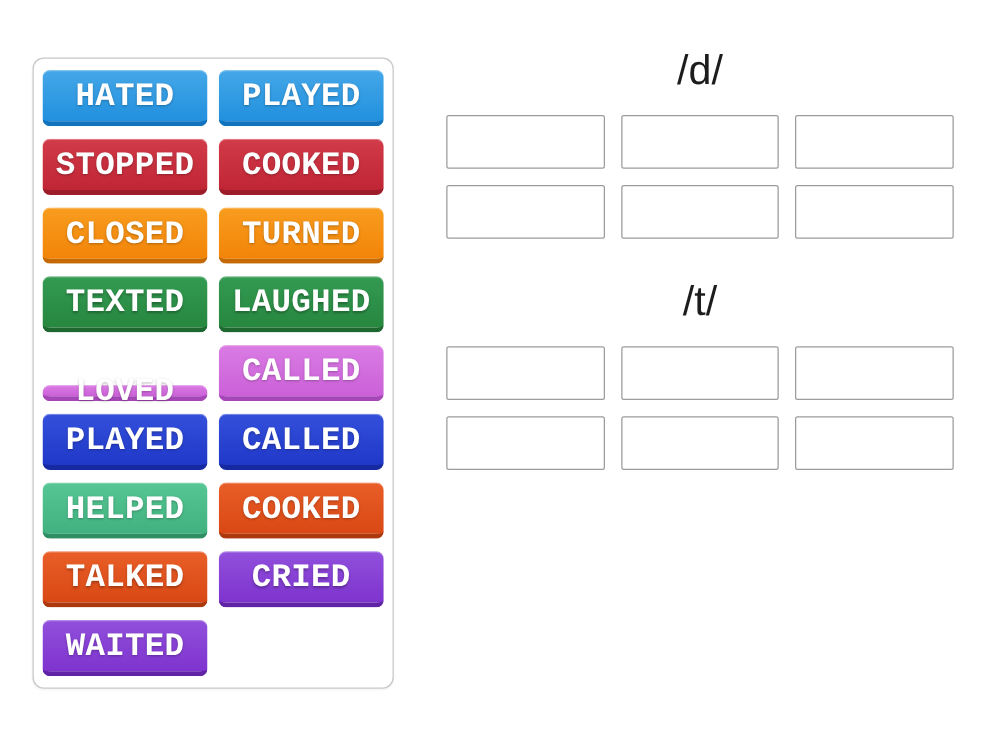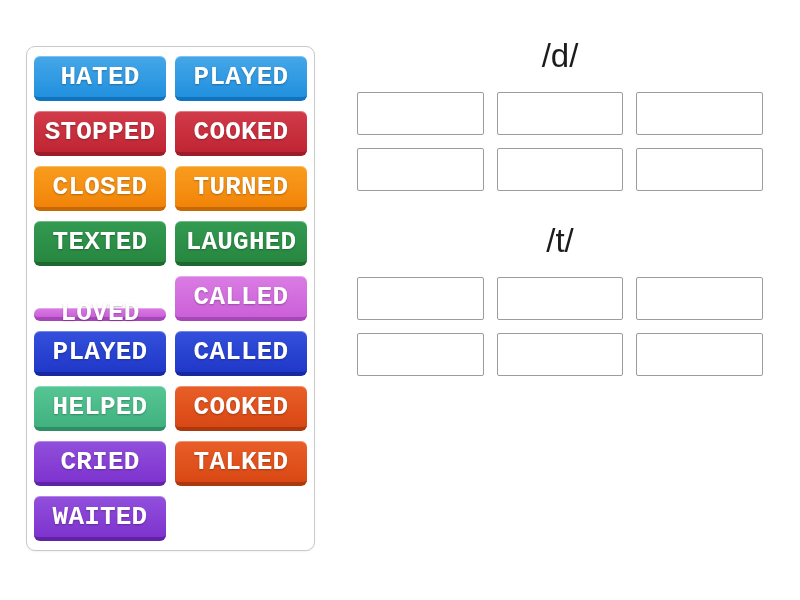--- a/index.html
+++ b/index.html
@@ -83,22 +83,22 @@
   <div class="tile" style="background: linear-gradient(rgb(248, 157, 31), rgb(242, 132, 8)); border-bottom: 4px solid rgb(197, 105, 5);">CLOSED</div>
   <div class="tile" style="background: linear-gradient(rgb(248, 157, 31), rgb(242, 132, 8)); border-bottom: 4px solid rgb(197, 105, 5);">TURNED</div>
   <div class="tile" style="background: linear-gradient(rgb(51, 154, 82), rgb(39, 135, 63)); border-bottom: 4px solid rgb(28, 104, 48);">TEXTED</div>
   <div class="tile" style="background: linear-gradient(rgb(51, 154, 82), rgb(39, 135, 63)); border-bottom: 4px solid rgb(28, 104, 48);">LAUGHED</div>
   <div class="tile" style="background: linear-gradient(rgb(218, 124, 228), rgb(203, 96, 216)); border-bottom: 4px solid rgb(166, 71, 184); margin-top: 32px;">LOVED</div>
   <div class="tile" style="background: linear-gradient(rgb(218, 124, 228), rgb(203, 96, 216)); border-bottom: 4px solid rgb(166, 71, 184);">CALLED</div>
   <div class="tile" style="background: linear-gradient(rgb(51, 80, 219), rgb(32, 56, 200)); border-bottom: 4px solid rgb(22, 41, 160);">PLAYED</div>
   <div class="tile" style="background: linear-gradient(rgb(51, 80, 219), rgb(32, 56, 200)); border-bottom: 4px solid rgb(22, 41, 160);">CALLED</div>
   <div class="tile" style="background: linear-gradient(rgb(85, 198, 148), rgb(65, 178, 127)); border-bottom: 4px solid rgb(46, 143, 100);">HELPED</div>
   <div class="tile" style="background: linear-gradient(rgb(233, 94, 40), rgb(217, 72, 20)); border-bottom: 4px solid rgb(172, 56, 14);">COOKED</div>
+  <div class="tile" style="background: linear-gradient(rgb(233, 94, 40), rgb(217, 72, 20)); border-bottom: 4px solid rgb(172, 56, 14);">TALKED</div>
   <div class="tile" style="background: linear-gradient(rgb(145, 80, 220), rgb(126, 51, 206)); border-bottom: 4px solid rgb(96, 35, 166);">CRIED</div>
-  <div class="tile" style="background: linear-gradient(rgb(233, 94, 40), rgb(217, 72, 20)); border-bottom: 4px solid rgb(172, 56, 14);">TALKED</div>
   <div class="tile" style="background: linear-gradient(rgb(145, 80, 220), rgb(126, 51, 206)); border-bottom: 4px solid rgb(96, 35, 166);">WAITED</div>
 </div>
 
 <div class="groups">
 
   <div class="group">
     <div class="group-header">/d/</div>
     <div class="slots">
       <div class="slot"></div>
       <div class="slot"></div>

